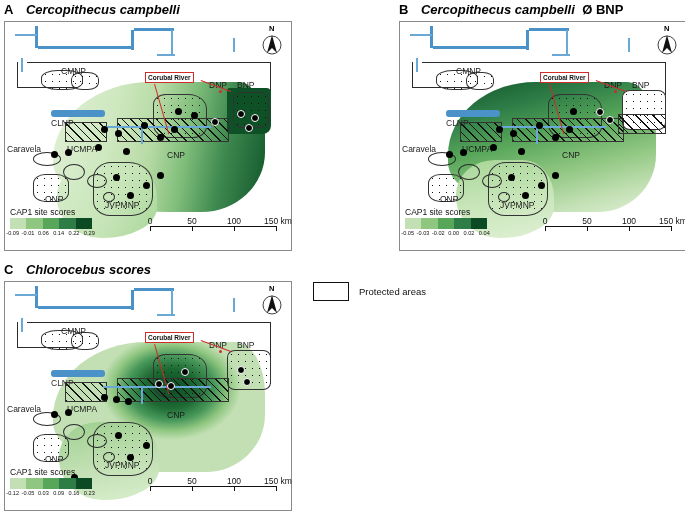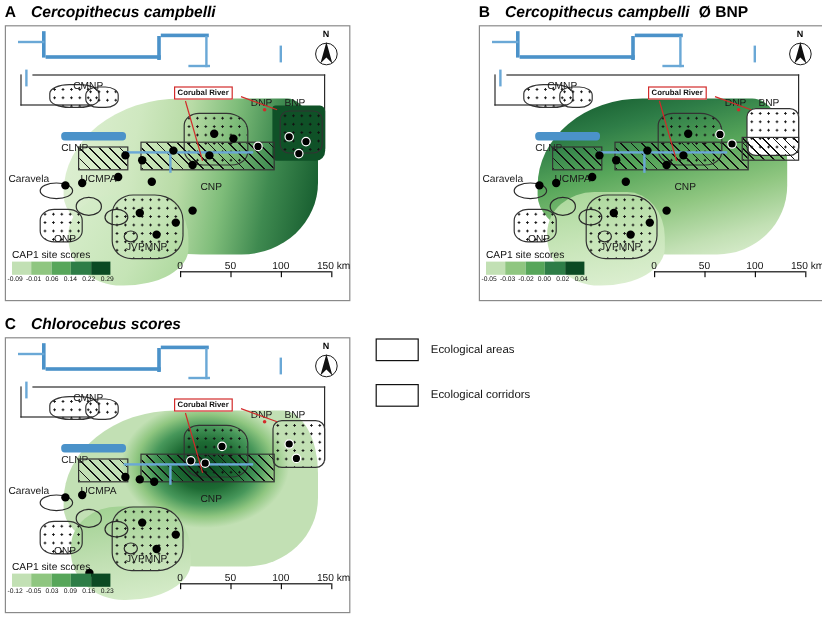--- a/index.html
+++ b/index.html
@@ -446,19 +446,15 @@
     <span class="s-lab" style="left:0;">0</span>
     <span class="s-lab" style="left:42px;">50</span>
     <span class="s-lab" style="left:84px;">100</span>
     <span class="s-lab" style="left:128px;">150 km</span>
   </div>
 </div>
 
 <div class="figlegend" style="left:313px;top:282px;">
   <div class="row">
     <div class="swatch protected"></div>
-    <span class="ltext">Ecological areas</span>
-  </div>
-  <div class="row">
-    <div class="swatch corridor"></div>
-    <span class="ltext">Ecological corridors</span>
+    <span class="ltext">Protected areas</span>
   </div>
 </div>
 
 </body></html>

